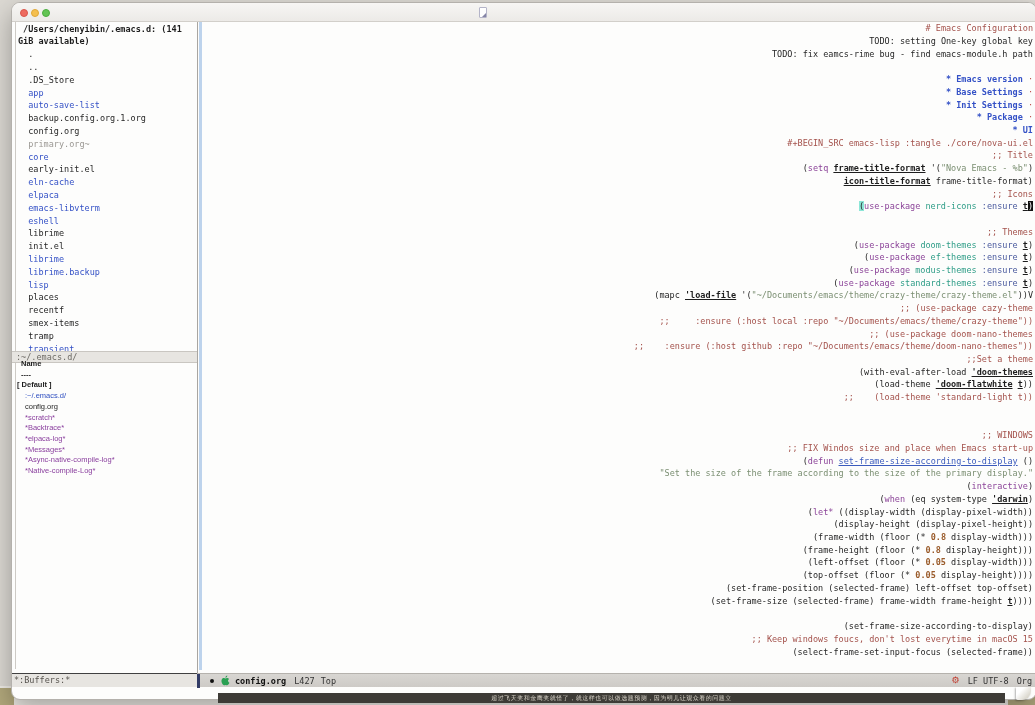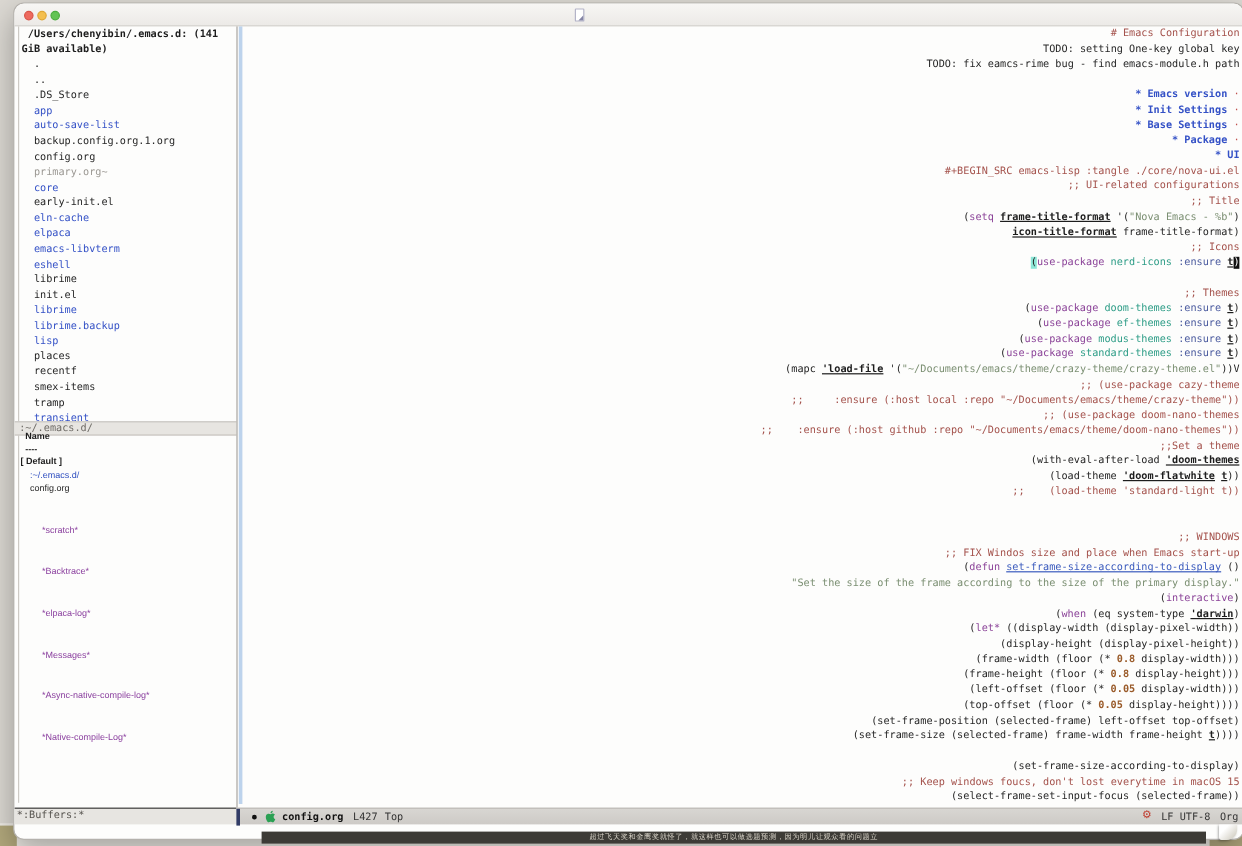--- a/index.html
+++ b/index.html
@@ -46,21 +46,21 @@
   .dired-modeline { position:absolute; left:0; top:348px; width:185px; height:12px; background:#e7e5e1;
     border-top:1px solid #c9c6c1; border-bottom:1px solid #c9c6c1; color:#6e6b66; font-size:8.5px; line-height:11px; padding-left:4px; }
 
   .buffers-pane { position:absolute; left:0; top:356px; width:184px; height:314px; overflow:hidden;
     font-family:"Liberation Sans","DejaVu Sans",sans-serif; }
   .bl { height:10.72px; line-height:10.72px; font-size:7.5px; white-space:pre; }
   .b-colhdr  { color:#1d1d1d; font-weight:bold; padding-left:9px; }
   .b-group   { color:#1d1d1d; font-weight:bold; padding-left:5px; }
   .b-link    { color:#2f4fc0; padding-left:13px; }
   .b-plain   { color:#262626; padding-left:13px; }
-  .b-special { color:#8a3f9e; padding-left:23px;margin-top:24px; }
+  .b-special { color:#8a3f9e; padding-left:13px; }
 
   .buffers-modeline { position:absolute; left:0; top:670px; width:185px; height:14px; background:#e7e5e1;
     border-top:1px solid #404040; color:#57544f; font-size:8.5px; line-height:13px; padding-left:2px; }
 
   .editor-pane { position:absolute; left:191px; top:19.3px; width:830px; height:650px; overflow:hidden; }
   .cl { height:12.73px; line-height:12.73px; font-size:8.5px; white-space:pre; color:#262626;text-align:right; }
   .s-df  { color:#262626; }
   .s-cm  { color:#a4524c; }
   .s-hd  { color:#3451c6; font-weight:bold; }
   .s-kw  { color:#8b4398; }
@@ -157,26 +157,25 @@
 
   <div class="divider"></div>
   <div class="fringe"></div>
 
   <div class="editor-pane">
       <div class="cl"><span class="s-cm"># Emacs Configuration</span></div>
       <div class="cl"><span class="s-df">TODO: setting One-key global key</span></div>
       <div class="cl"><span class="s-df">TODO: fix eamcs-rime bug - find emacs-module.h path</span></div>
       <div class="cl">&nbsp;</div>
       <div class="cl"><span class="s-hd">* Emacs version </span><span class="s-dot">·</span></div>
+      <div class="cl"><span class="s-hd">* Base Settings </span><span class="s-dot">·</span></div>
       <div class="cl"><span class="s-hd">* Init Settings </span><span class="s-dot">·</span></div>
-      <div class="cl"><span class="s-hd">* Base Settings </span><span class="s-dot">·</span></div>
       <div class="cl"><span class="s-hd">* Package </span><span class="s-dot">·</span></div>
       <div class="cl"><span class="s-hd">* UI</span></div>
       <div class="cl"><span class="s-cm">#+BEGIN_SRC emacs-lisp :tangle ./core/nova-ui.el</span></div>
-      <div class="cl"><span class="s-cm">;; UI-related configurations</span></div>
       <div class="cl"><span class="s-cm">;; Title</span></div>
       <div class="cl"><span class="s-df">(</span><span class="s-kw">setq</span><span class="s-df"> </span><span class="s-qt">frame-title-format</span><span class="s-df"> '(</span><span class="s-str">"Nova Emacs - %b"</span><span class="s-df">)</span></div>
       <div class="cl"><span class="s-df">      </span><span class="s-qt">icon-title-format</span><span class="s-df"> frame-title-format)</span></div>
       <div class="cl"><span class="s-cm">;; Icons</span></div>
       <div class="cl"><span class="s-pm">(</span><span class="s-kw">use-package</span><span class="s-df"> </span><span class="s-pkg">nerd-icons</span><span class="s-df"> </span><span class="s-bkw">:ensure</span><span class="s-df"> </span><span class="s-qt">t</span><span class="s-cur">)</span></div>
       <div class="cl">&nbsp;</div>
       <div class="cl"><span class="s-cm">;; Themes</span></div>
       <div class="cl"><span class="s-df">(</span><span class="s-kw">use-package</span><span class="s-df"> </span><span class="s-pkg">doom-themes</span><span class="s-df"> </span><span class="s-bkw">:ensure</span><span class="s-df"> </span><span class="s-qt">t</span><span class="s-df">)</span></div>
       <div class="cl"><span class="s-df">(</span><span class="s-kw">use-package</span><span class="s-df"> </span><span class="s-pkg">ef-themes</span><span class="s-df"> </span><span class="s-bkw">:ensure</span><span class="s-df"> </span><span class="s-qt">t</span><span class="s-df">)</span></div>
       <div class="cl"><span class="s-df">(</span><span class="s-kw">use-package</span><span class="s-df"> </span><span class="s-pkg">modus-themes</span><span class="s-df"> </span><span class="s-bkw">:ensure</span><span class="s-df"> </span><span class="s-qt">t</span><span class="s-df">)</span></div>

